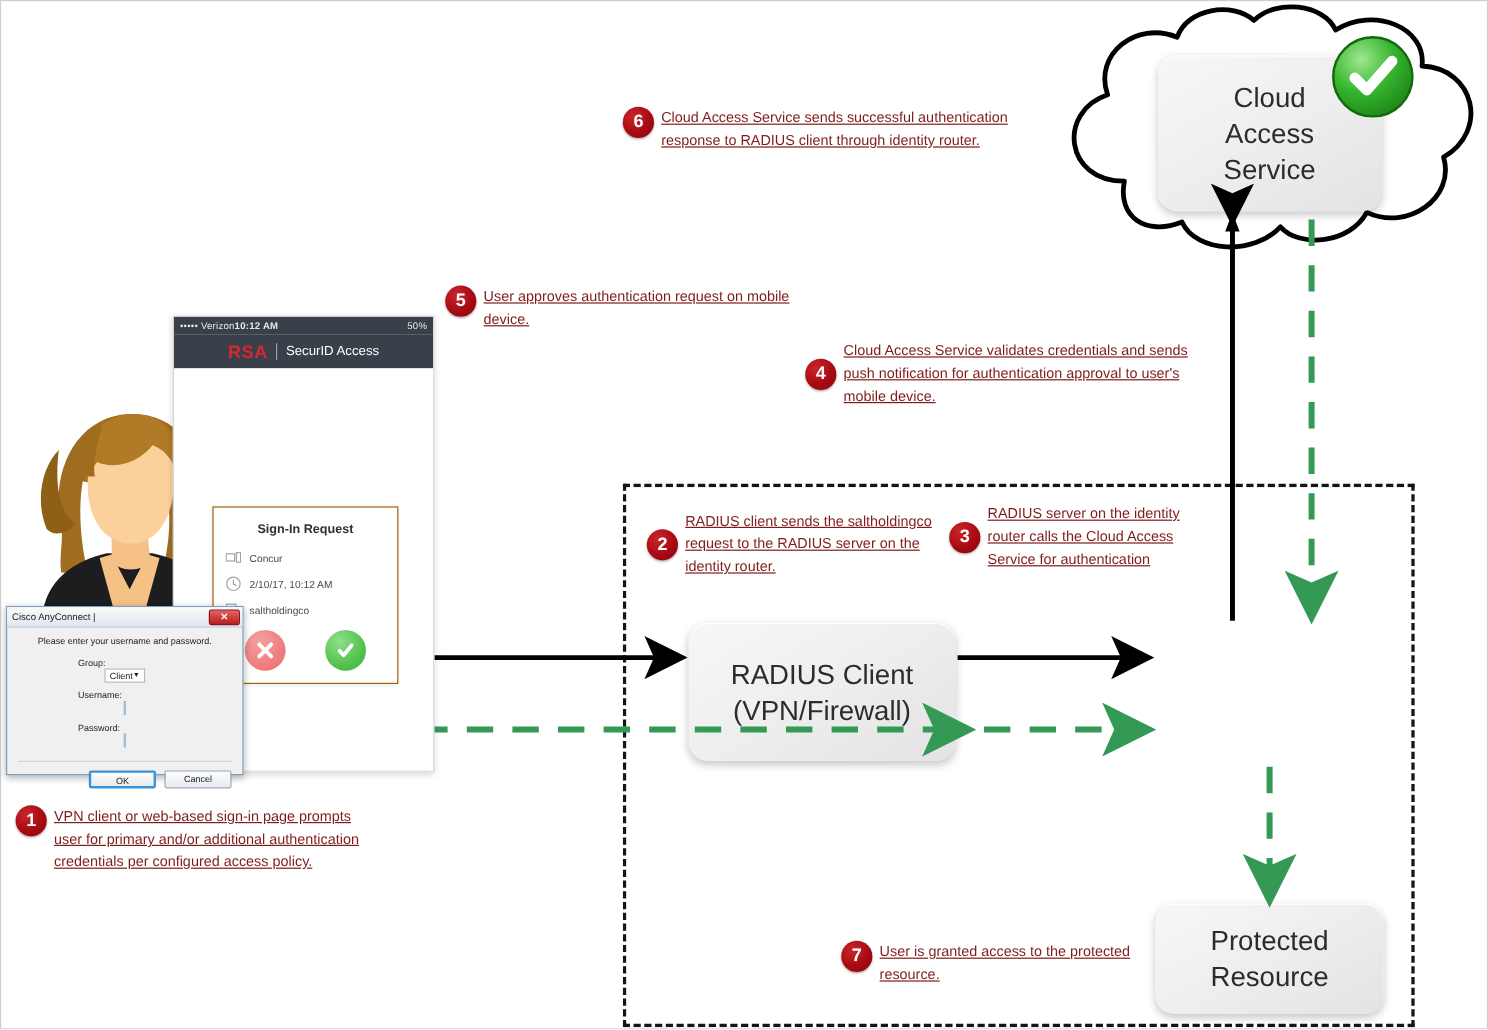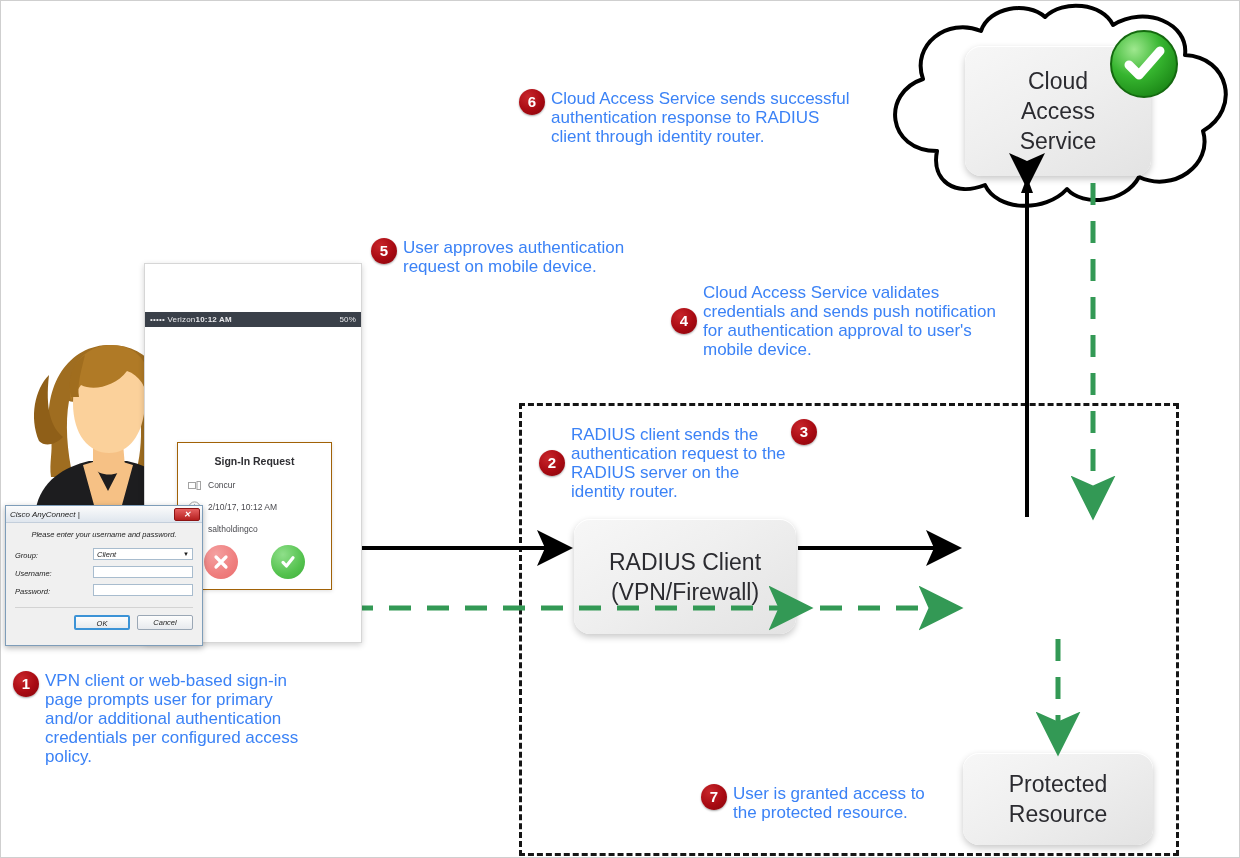--- a/index.html
+++ b/index.html
@@ -34,24 +34,25 @@
     border-radius: 50%;
     background: radial-gradient(circle at 35% 30%, #c8262b 0%, #a80a12 55%, #84050c 100%);
     color: #fff;
     font-size: 15px;
     font-weight: bold;
     line-height: 26px;
     text-align: center;
     box-shadow: 0 1px 2px rgba(0,0,0,.35);
   }
   .step-text {
-    font-size: 17px;
+    font-size: 12px;
     line-height: 19px;
-    color: #3b82f6;
+    color: #7f1d1d;
     white-space: pre-line;
+    text-decoration: underline;
   }
 
   
   .node {
     position: absolute;
     border-radius: 16px;
     background: linear-gradient(150deg, #f7f7f7 0%, #efefef 45%, #e3e3e3 100%);
     box-shadow: 0 3px 7px rgba(0,0,0,.22), inset 0 1px 0 #fff;
     display: flex;
     align-items: center;
@@ -82,21 +83,20 @@
     background: #ffffff;
     border: 1px solid #d6d6d6;
     box-shadow: 0 2px 6px rgba(0,0,0,.18);
     overflow: hidden;
   }
   .phone-status {
     height: 15px; background: #3a4049; color: #e9e9ec;
     font-size: 8px; line-height: 15px;
     display: flex; align-items: center; padding: 0 5px;
     letter-spacing: .2px;
-    margin-top: 48px;
   }
   .phone-status .carrier { flex: 0 0 auto; }
   .phone-status .clock { flex: 1 1 auto; font-weight: bold; }
   .phone-status .batt { flex: 0 0 auto; }
   .phone-header {
     height: 28px; background: #3a4049;
     display: flex; align-items: center; justify-content: center; gap: 7px;
   }
   .rsa-logo { color: #d6282f; font-size: 15px; font-weight: bold; letter-spacing: .5px; }
   .rsa-divider { width: 1px; height: 14px; background: #9aa0a8; }
@@ -117,38 +117,38 @@
   .circ.deny { background: radial-gradient(circle at 35% 28%, #f4a0a0, #ef7e7e 60%, #e96d6d 100%); }
   .circ.approve { background: radial-gradient(circle at 35% 28%, #8fdf8a, #54c24e 60%, #3fae3b 100%); }
 
   
   .dlg {
     position: absolute; left: 4px; top: 504px;
     width: 198px; height: 141px;
     background: #f0f0f0;
     border: 1px solid #7e9db9;
     box-shadow: 0 2px 6px rgba(0,0,0,.3);
-    font-size: 7.5px; color: #1b1b1b; font-style: italic;
+    font-size: 7.5px; color: #1b1b1b;
   }
   .dlg-title {
     height: 17px;
     background: linear-gradient(#fbfbfb, #dfe6ee);
     border-bottom: 1px solid #c3cedb;
     display: flex; align-items: center; padding-left: 4px;
     font-size: 8px;
   }
   .dlg-close {
     margin-left: auto; width: 26px; height: 13px; margin-right: 2px;
     background: linear-gradient(#e66060, #b51f1f);
     border: 1px solid #8d1414; border-radius: 2px;
     color: #fff; font-size: 8px; line-height: 11px; text-align: center; font-weight: bold;
   }
   .dlg-body { padding: 7px 9px 0 9px; }
   .dlg-prompt { text-align: center; margin-bottom: 9px; font-size: 7.5px; }
-  .dlg-field { display: flex; align-items: flex-end; margin-bottom: 6px; }
+  .dlg-field { display: flex; align-items: center; margin-bottom: 6px; flex-direction: column; }
   .dlg-label { width: 78px; font-size: 7.5px; }
   .dlg-input {
     flex: 1 1 auto; height: 12px; background: #fff;
     border: 1px solid #a8bcce;
   }
   .dlg-select {
     flex: 1 1 auto; height: 12px; background: #fff;
     border: 1px solid #a8bcce; display: flex; align-items: center;
     padding: 0 3px; font-size: 7.5px; color: #1b1b1b;
   }
@@ -274,20 +274,25 @@
       <path d="M56 66 C52 48 58 32 70 24 C66 40 62 54 64 66 Z" fill="#a06d1e"></path>
     </svg>
   </div>
 
   <div class="phone">
     <div class="phone-status">
       <span class="carrier">••••• Verizon</span>
       <span class="clock">10:12 AM</span>
       <span class="batt">50%</span>
     </div>
+    <div class="phone-header">
+      <span class="rsa-logo">RSA</span>
+      <span class="rsa-divider"></span>
+      <span class="rsa-sub">SecurID Access</span>
+    </div>
     <div class="phone-body">
       <div class="signin-card">
         <div class="signin-title">Sign-In Request</div>
 
         <div class="signin-row">
           <span class="ic">
             <svg width="13" height="13" viewBox="0 0 13 13">
               <rect x="0.5" y="3.5" width="7" height="6" fill="none" stroke="#a3a3a3"></rect>
               <rect x="9" y="2.5" width="3.5" height="8" fill="none" stroke="#a3a3a3"></rect>
             </svg>
@@ -376,25 +381,26 @@
     <span class="step-text">User approves authentication request on mobile device.</span>
   </div>
 
   <div class="step" style="left:670px; top:282px; width:330px; align-items:center;">
     <span class="step-badge">4</span>
     <span class="step-text">Cloud Access Service validates credentials and sends push notification for authentication approval to user's mobile device.</span>
   </div>
 
   <div class="step" style="left:538px; top:424px; width:248px; align-items:center;">
     <span class="step-badge">2</span>
-    <span class="step-text">RADIUS client sends the authentication request to the RADIUS server on the identity router.</span>
+    <span class="step-text">RADIUS client sends the saltholdingco request to the RADIUS server on the identity router.</span>
   </div>
 
   <div class="step" style="left:790px; top:418px; width:225px; align-items:center;">
     <span class="step-badge">3</span>
+    <span class="step-text">RADIUS server on the identity router calls the Cloud Access Service for authentication</span>
   </div>
 
   <div class="step" style="left:12px; top:670px; width:300px;">
     <span class="step-badge">1</span>
     <span class="step-text">VPN client or web-based sign-in page prompts user for primary and/or additional authentication credentials per configured access policy.</span>
   </div>
 
   <div class="step" style="left:700px; top:783px; width:250px;">
     <span class="step-badge">7</span>
     <span class="step-text">User is granted access to the protected resource.</span>

